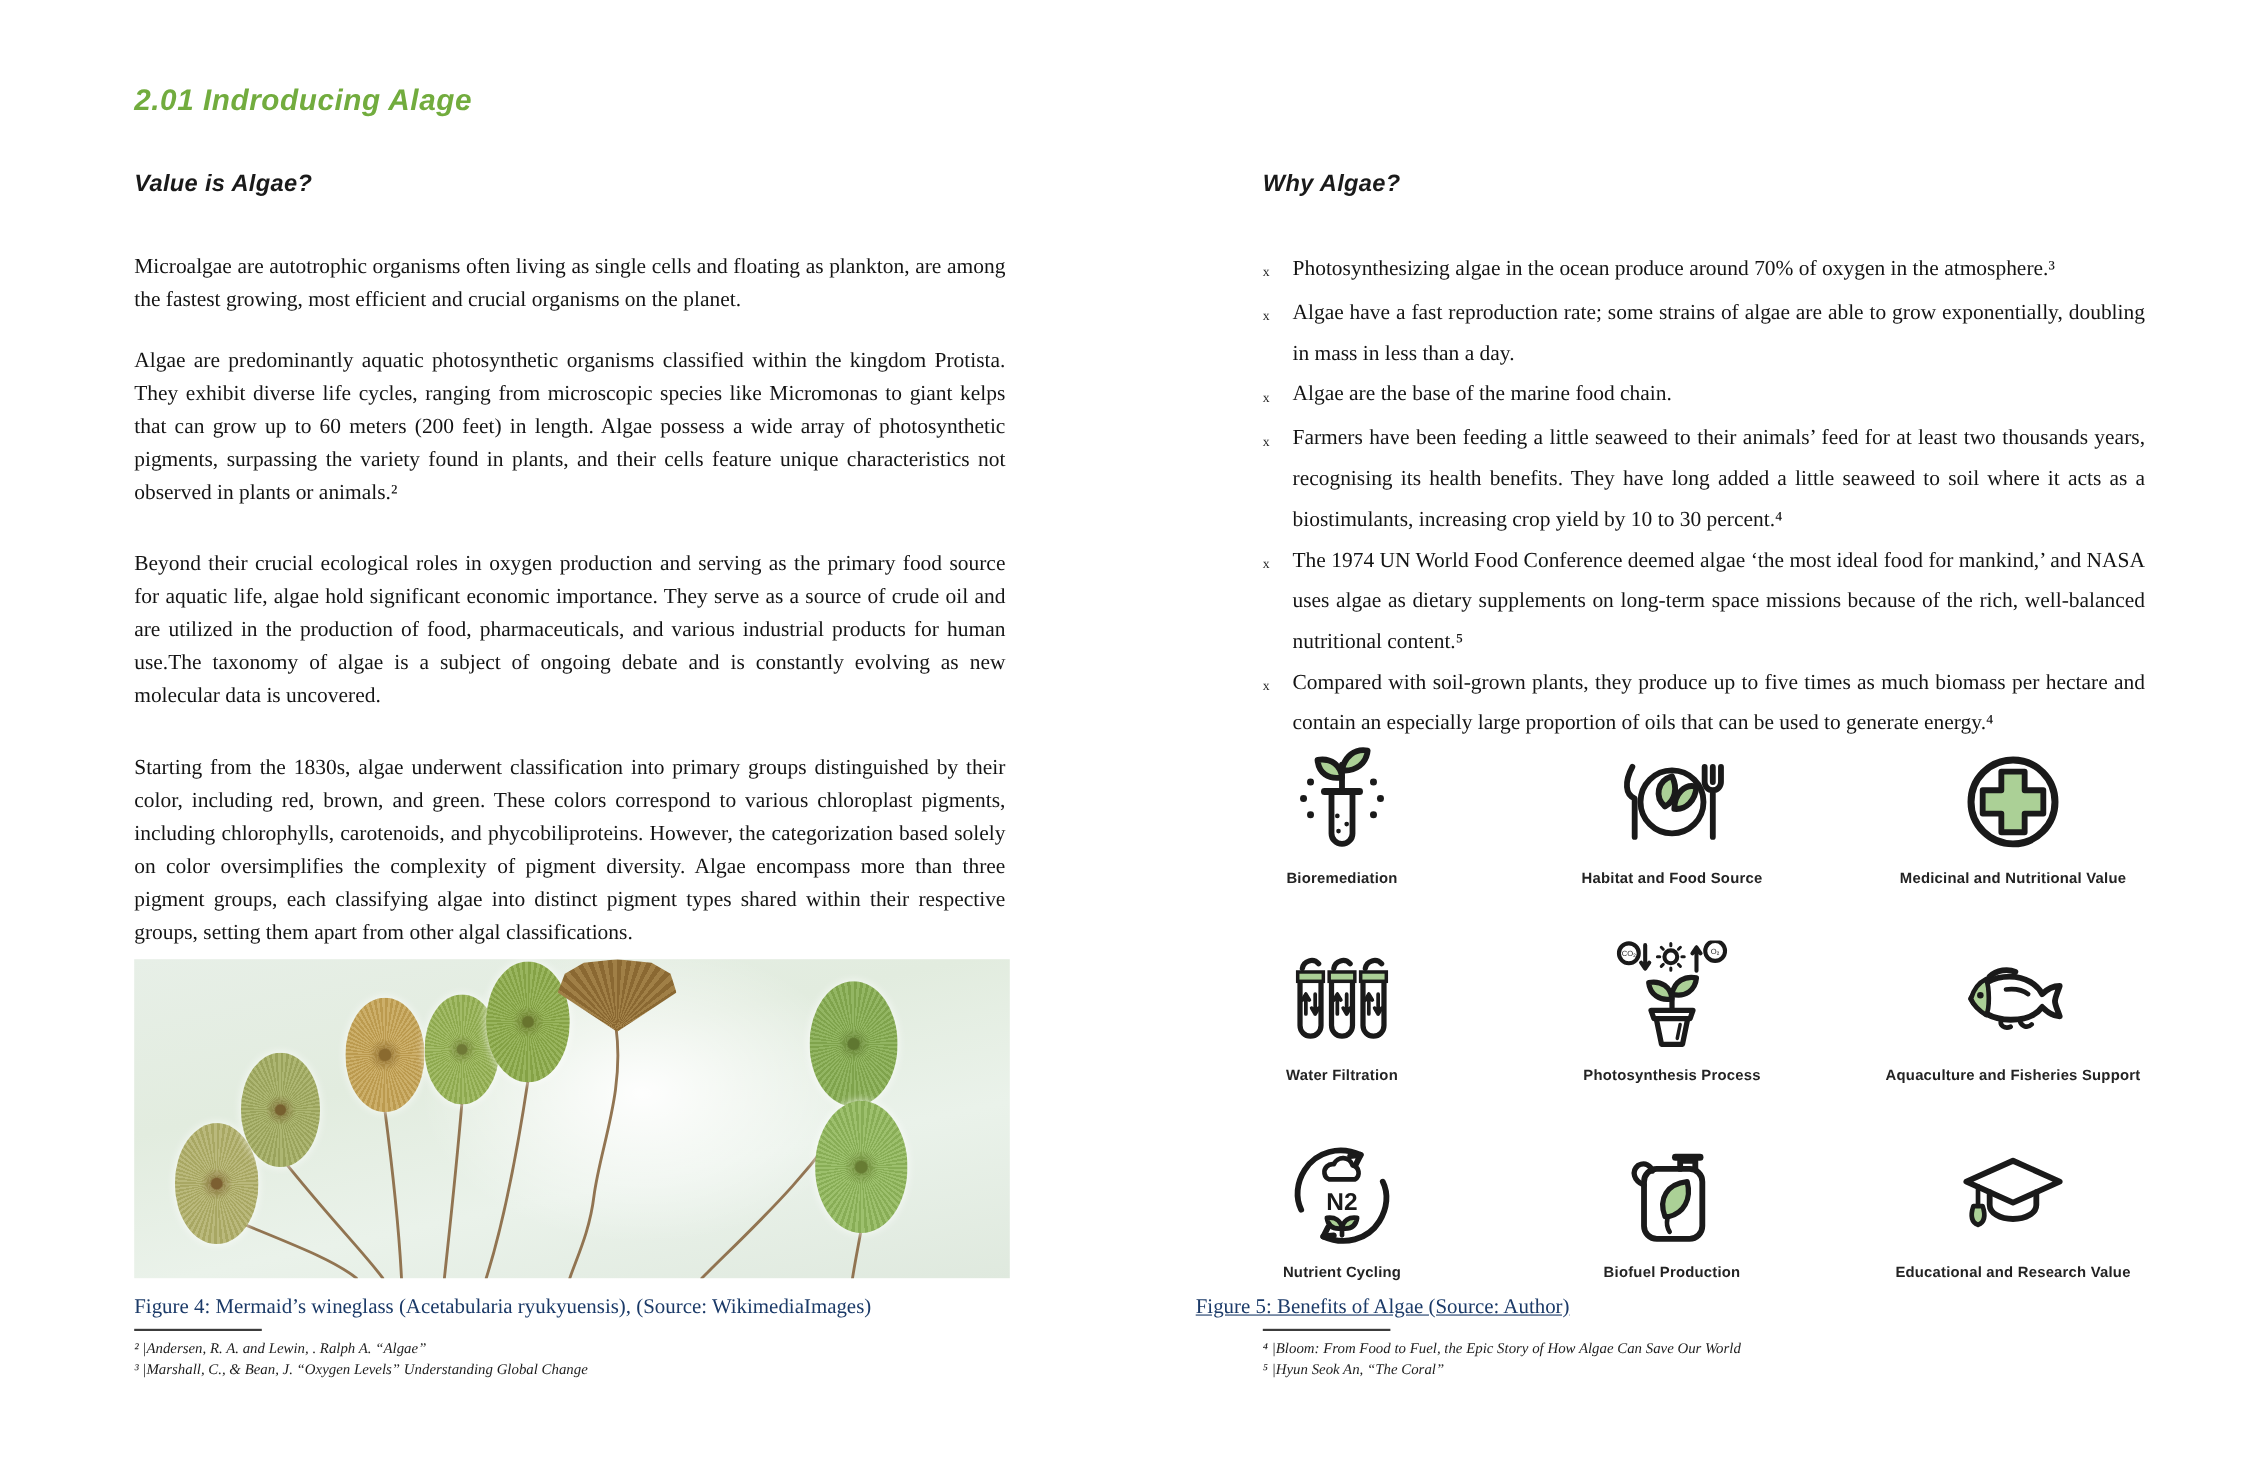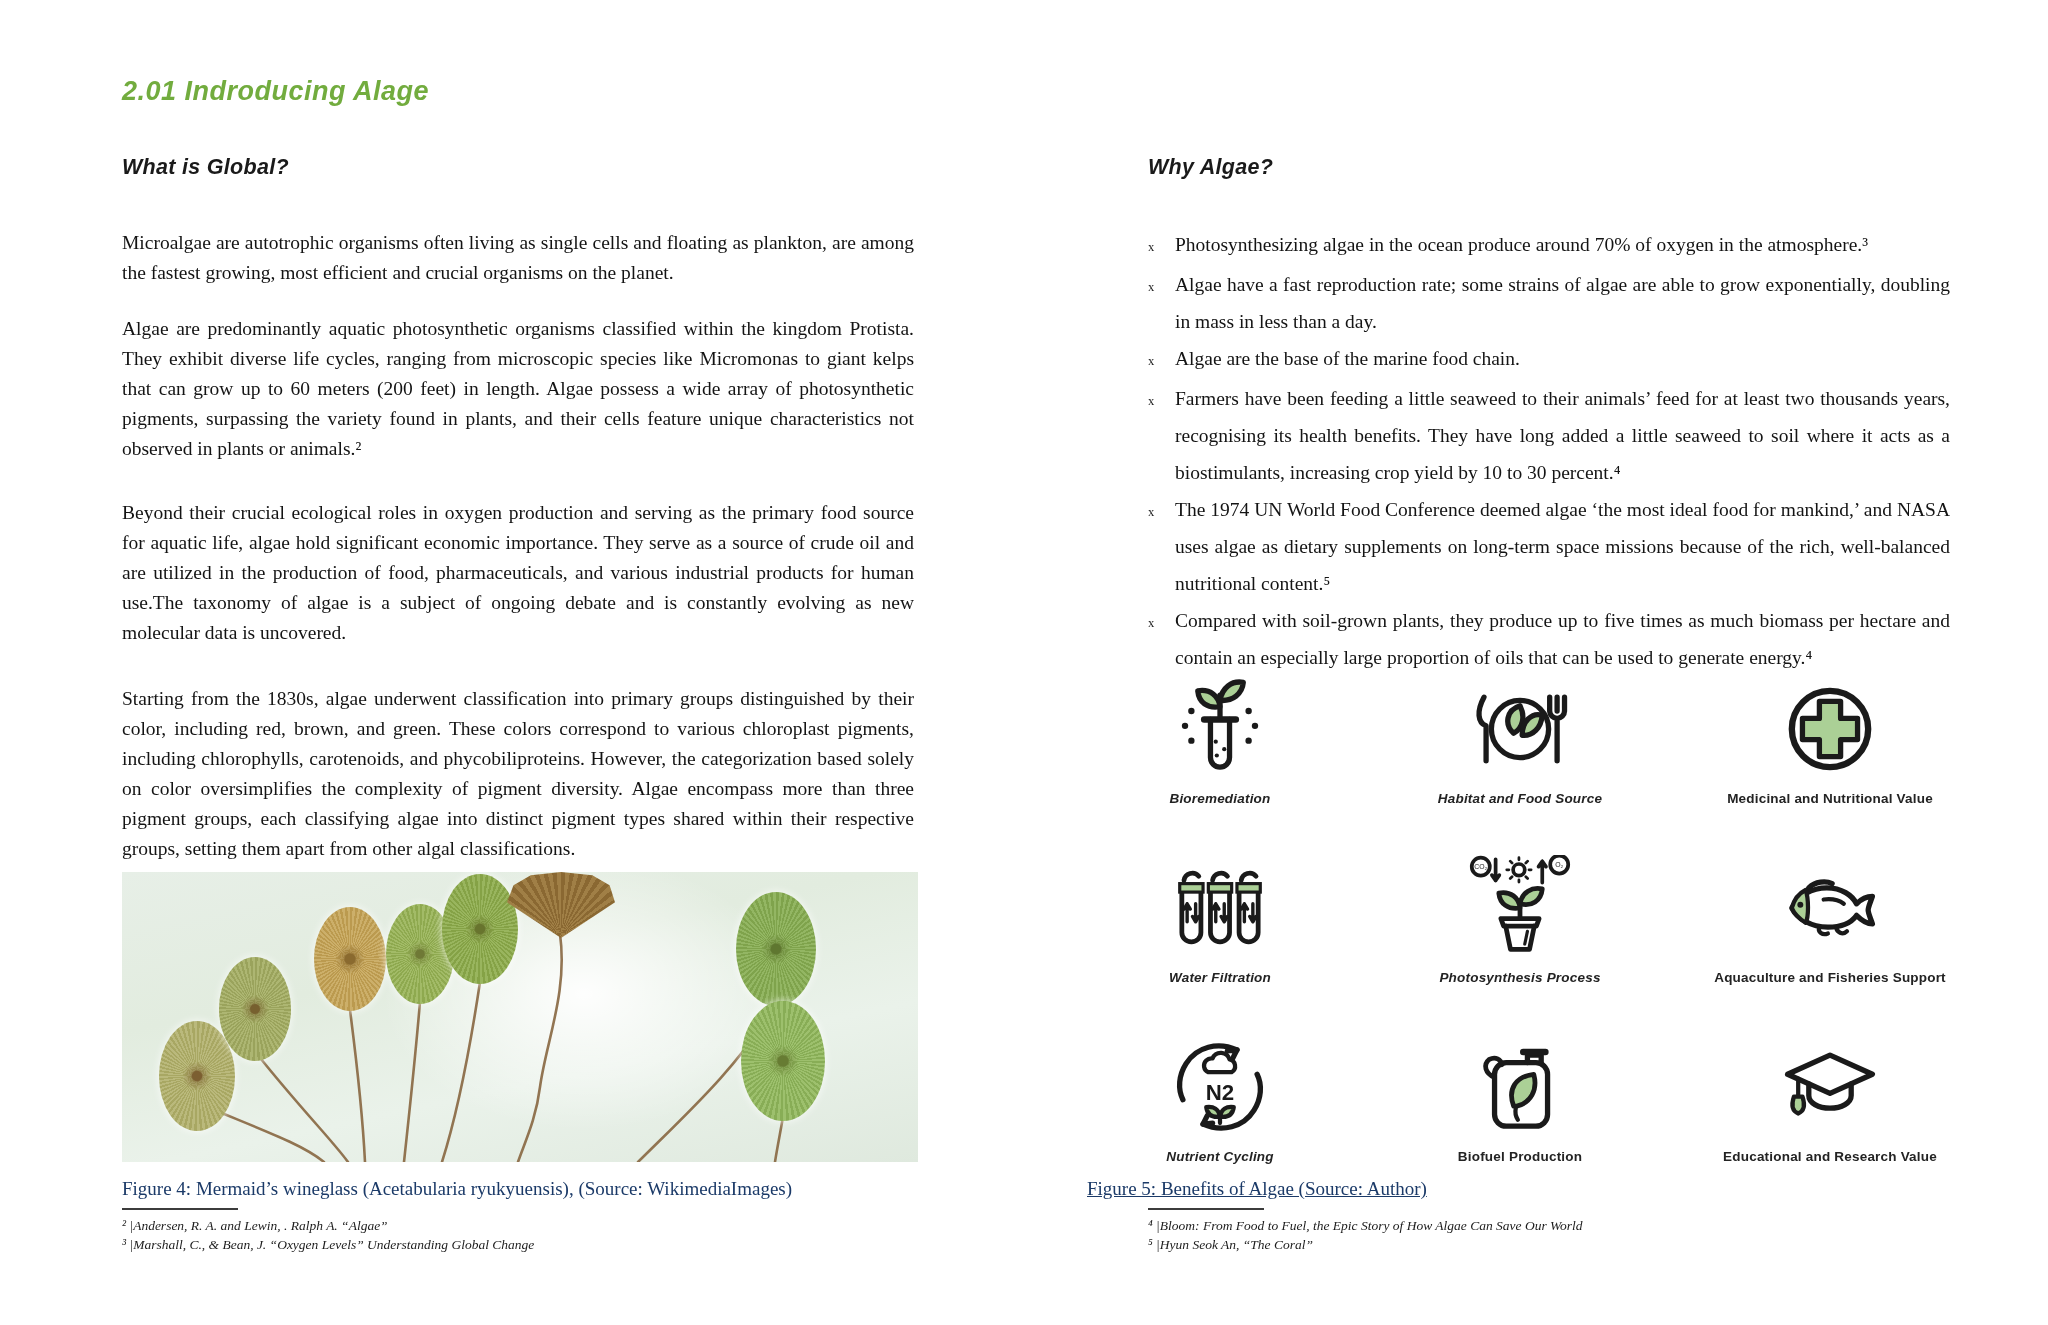--- a/index.html
+++ b/index.html
@@ -21,40 +21,40 @@
   .caption{font-size:19px;color:#1b3a68;}
   .fnrule{border-top:2px solid #3c3c3c;width:116px;height:0;}
   .footnote{font-size:13.5px;line-height:19px;color:#1c1c1c;font-style:italic;}
 
   
   .benefits{display:grid;grid-template-columns:180px 420px 200px;grid-auto-rows:179px;width:800px;}
   .benefit{display:flex;flex-direction:column;align-items:center;justify-content:flex-start;gap:9px;}
   .benefit svg{width:106px;height:106px;flex:none;}
   .blabel{font-family:"Liberation Sans","DejaVu Sans",sans-serif;font-weight:bold;font-size:13.5px;
           color:#232323;white-space:nowrap;letter-spacing:.2px;}
-  .blabel.it{font-style:italic;}
+  .blabel.it{}
 
   
   .photo{width:796px;height:290px;z-index:1;
     background:
       radial-gradient(ellipse 280px 190px at 58% 42%, rgba(255,255,255,.95) 0%, rgba(255,255,255,0) 72%),
       linear-gradient(168deg,#e7efe7 0%,#e2ecdf 35%,#eaf2ea 65%,#dfe9de 100%);}
   .photo svg.stems{position:absolute;left:0;top:0;width:796px;height:290px;}
   .disc{position:absolute;border-radius:50%;box-shadow:0 0 9px rgba(255,255,255,.8);}
   .fan{position:absolute;clip-path:polygon(50% 100%,0% 46%,6% 20%,22% 5%,50% 0%,79% 5%,95% 20%,100% 46%);}
 
   .p4{z-index:2;}
 </style>
 </head>
 <body>
 
 <div class="page">
 
   <div class="abs sec-title" style="left:122px;top:76px;">2.01 Indroducing Alage</div>
-  <div class="abs subhead" style="left:122px;top:155px;">What is Global?</div>
+  <div class="abs subhead" style="left:122px;top:155px;">Value is Algae?</div>
 
   <div class="abs para" style="left:122px;top:228px;">Microalgae are autotrophic organisms often living as single cells and floating as plankton, are among the fastest growing, most efficient and crucial organisms on the planet.</div>
   <div class="abs para" style="left:122px;top:314px;">Algae are predominantly aquatic photosynthetic organisms classified within the kingdom Protista. They exhibit diverse life cycles, ranging from microscopic species like Micromonas to giant kelps that can grow up to 60 meters (200 feet) in length. Algae possess a wide array of photosynthetic pigments, surpassing the variety found in plants, and their cells feature unique characteristics not observed in plants or animals.²</div>
   <div class="abs para" style="left:122px;top:498px;">Beyond their crucial ecological roles in oxygen production and serving as the primary food source for aquatic life, algae hold significant economic importance. They serve as a source of crude oil and are utilized in the production of food, pharmaceuticals, and various industrial products for human use.The taxonomy of algae is a subject of ongoing debate and is constantly evolving as new molecular data is uncovered.</div>
   <div class="abs para p4" style="left:122px;top:684px;">Starting from the 1830s, algae underwent classification into primary groups distinguished by their color, including red, brown, and green. These colors correspond to various chloroplast pigments, including chlorophylls, carotenoids, and phycobiliproteins. However, the categorization based solely on color oversimplifies the complexity of pigment diversity. Algae encompass more than three pigment groups, each classifying algae into distinct pigment types shared within their respective groups, setting them apart from other algal classifications.</div>
 
   <div class="abs photo" style="left:122px;top:872px;">
     <svg class="stems" viewBox="0 0 796 290">
       <g fill="none" stroke="#8a6a45" stroke-width="2.6" opacity=".92" stroke-linecap="round">
         <path d="M78 232 C140 258 180 272 202 290"></path>

